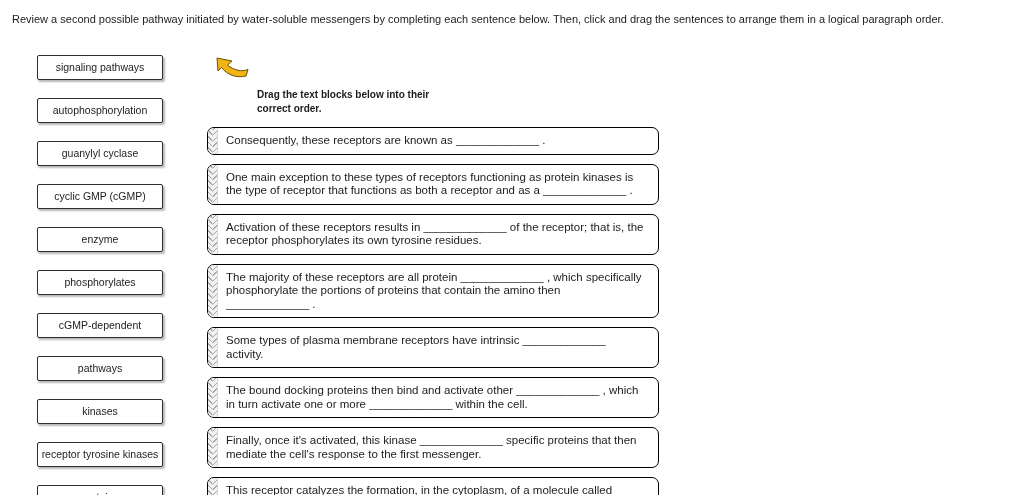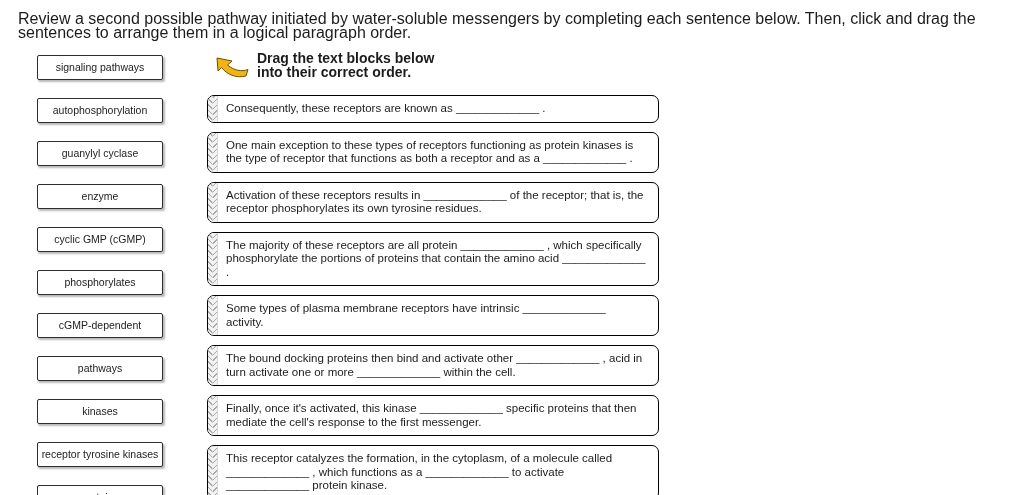--- a/index.html
+++ b/index.html
@@ -5,23 +5,23 @@
   * { margin: 0; padding: 0; box-sizing: border-box; }
   html, body {
     width: 1024px; height: 495px;
     background: #ffffff;
     font-family: "Liberation Sans", sans-serif;
     color: #1c1c1c;
     overflow: hidden;
   }
   .instructions {
     position: absolute;
-    left: 18px; top: 12px;
+    left: 12px; top: 12px;
     width: 1004px;
-    font-size: 16px;
+    font-size: 11px;
     line-height: 14px;
   }
   
   .wordbank {
     position: absolute;
     left: 37px; top: 55px;
     width: 126px;
   }
   .tile {
     width: 126px;
@@ -45,25 +45,26 @@
     width: 452px;
   }
   .hint-row {
     display: flex;
     align-items: flex-start;
     margin-bottom: 12px;
     margin-left: 8px;
   }
   .hint-arrow { flex: 0 0 36px; margin-top: 3px; }
   .hint-text {
-    font-size: 14px;
+    font-size: 10px;
     font-weight: bold;
     line-height: 13.5px;
     width: 200px;
     margin-left: 6px;
+    margin-top: 36px;
   }
   .sentence {
     display: flex;
     align-items: stretch;
     width: 452px;
     border: 1px solid #000000;
     border-radius: 7px;
     background: #ffffff;
     margin-bottom: 9px;
     cursor: grab;
@@ -90,22 +91,22 @@
 </style>
 </head>
 <body>
 
 <div class="instructions">Review a second possible pathway initiated by water-soluble messengers by completing each sentence below. Then, click and drag the sentences to arrange them in a logical paragraph order.</div>
 
 <div class="wordbank">
   <div class="tile">signaling pathways</div>
   <div class="tile">autophosphorylation</div>
   <div class="tile">guanylyl cyclase</div>
+  <div class="tile">cyclic GMP (cGMP)</div>
   <div class="tile">enzyme</div>
-  <div class="tile">cyclic GMP (cGMP)</div>
   <div class="tile">phosphorylates</div>
   <div class="tile">cGMP-dependent</div>
   <div class="tile">pathways</div>
   <div class="tile">kinases</div>
   <div class="tile">receptor tyrosine kinases</div>
   <div class="tile">proteins</div>
   <div class="tile">docking sites</div>
 </div>
 
 <div class="dropzone">
@@ -133,31 +134,31 @@
     <div class="sentence-text">One main exception to these types of receptors functioning as protein kinases is the type of receptor that functions as both a receptor and as a _____________ .</div>
   </div>
 
   <div class="sentence">
     <div class="grip"></div>
     <div class="sentence-text">Activation of these receptors results in _____________ of the receptor; that is, the receptor phosphorylates its own tyrosine residues.</div>
   </div>
 
   <div class="sentence">
     <div class="grip"></div>
-    <div class="sentence-text">The majority of these receptors are all protein _____________ , which specifically phosphorylate the portions of proteins that contain the amino acid _____________ .</div>
+    <div class="sentence-text">The majority of these receptors are all protein _____________ , which specifically phosphorylate the portions of proteins that contain the amino then _____________ .</div>
   </div>
 
   <div class="sentence">
     <div class="grip"></div>
     <div class="sentence-text">Some types of plasma membrane receptors have intrinsic _____________ activity.</div>
   </div>
 
   <div class="sentence">
     <div class="grip"></div>
-    <div class="sentence-text">The bound docking proteins then bind and activate other _____________ , acid in turn activate one or more _____________ within the cell.</div>
+    <div class="sentence-text">The bound docking proteins then bind and activate other _____________ , which in turn activate one or more _____________ within the cell.</div>
   </div>
 
   <div class="sentence">
     <div class="grip"></div>
     <div class="sentence-text">Finally, once it's activated, this kinase _____________ specific proteins that then mediate the cell's response to the first messenger.</div>
   </div>
 
   <div class="sentence">
     <div class="grip"></div>
     <div class="sentence-text">This receptor catalyzes the formation, in the cytoplasm, of a molecule called _____________ , which functions as a _____________ to activate _____________ protein kinase.</div>

